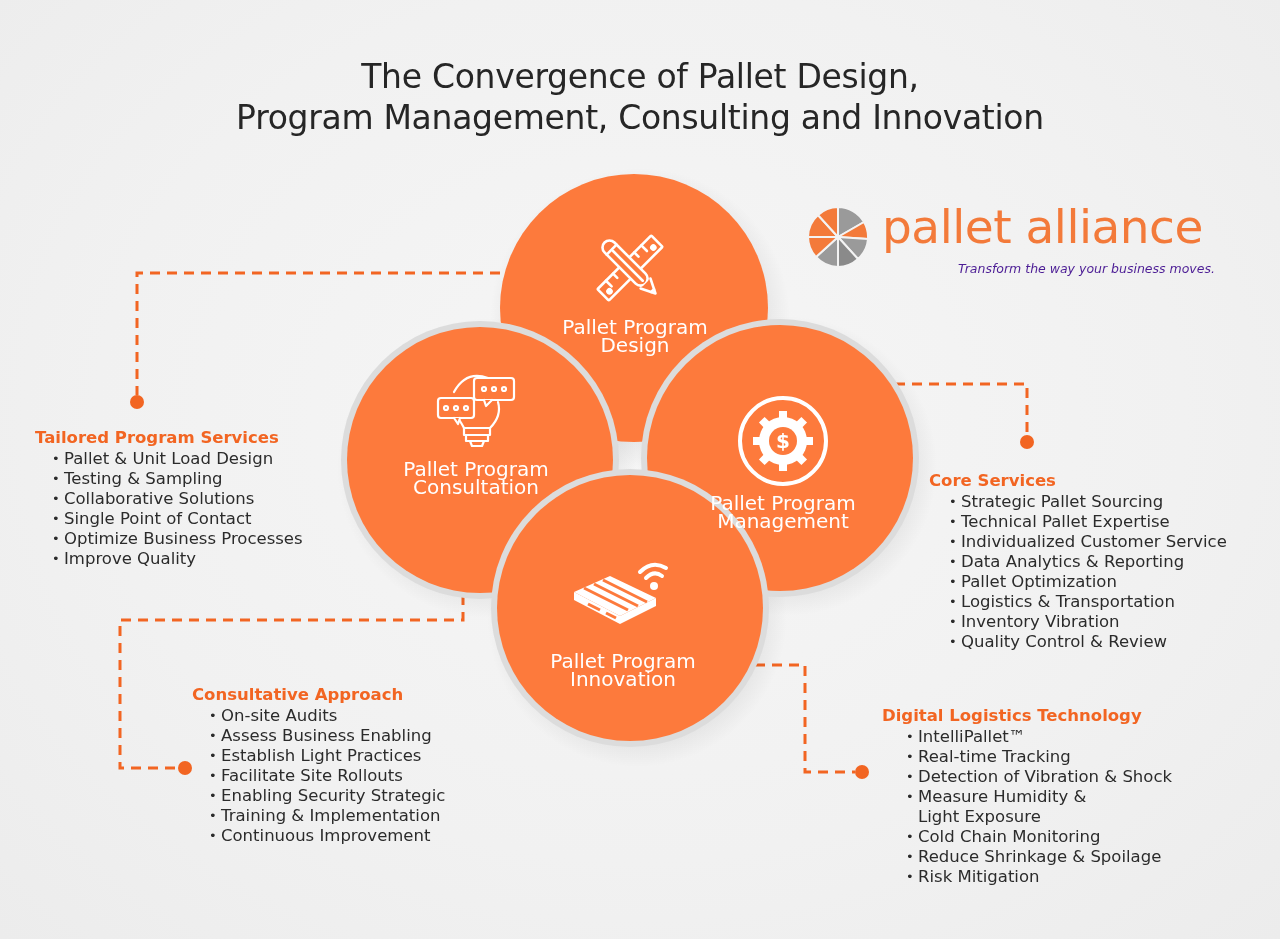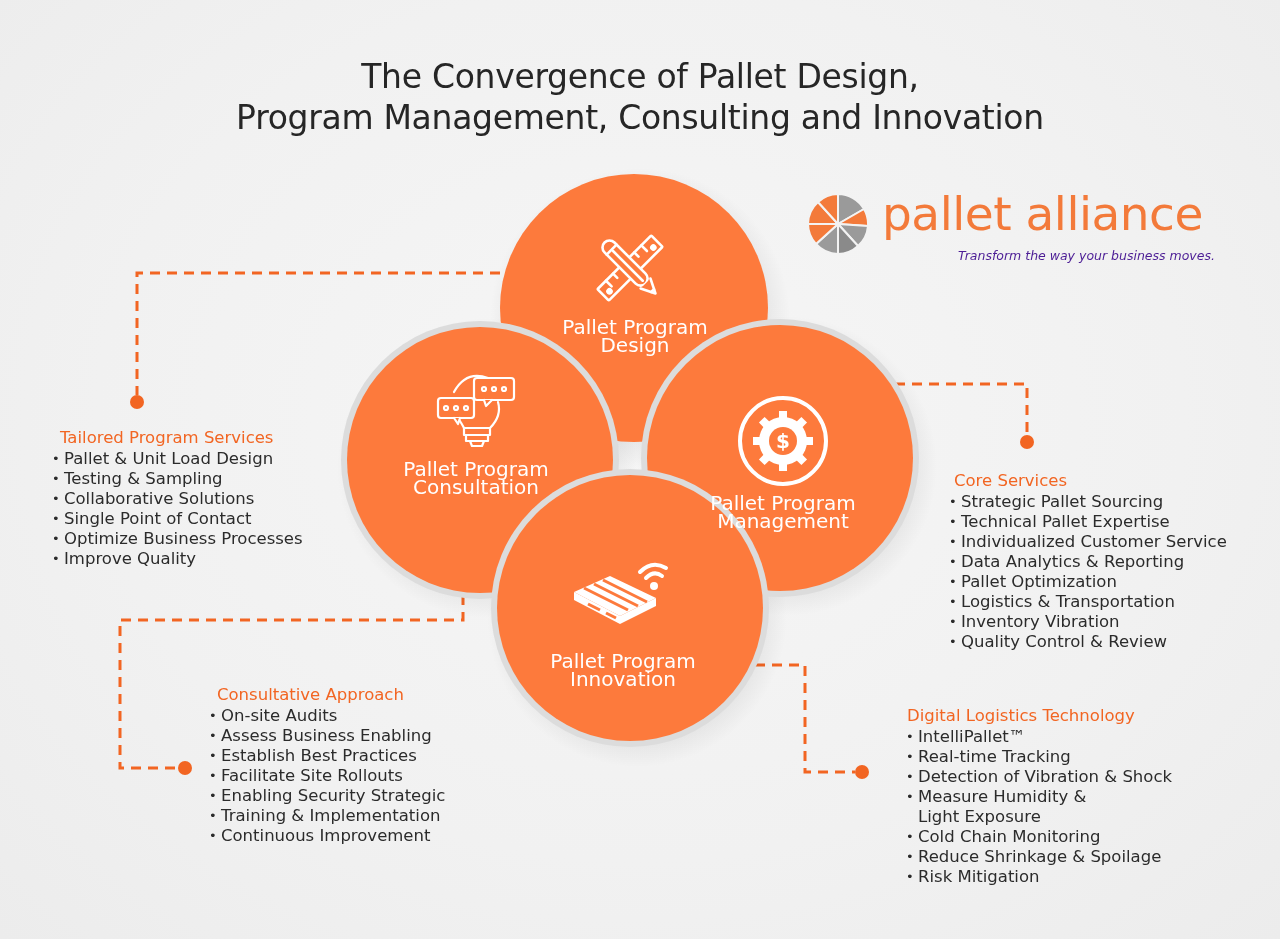--- a/index.html
+++ b/index.html
@@ -11,21 +11,21 @@
     color: #2a2a2a;
   }
   .title {
     position: absolute; left: 0; top: 56px; width: 1280px;
     text-align: center; font-weight: normal; font-size: 33px; line-height: 41px;
     color: #262626; letter-spacing: -0.3px;
   }
   .title span { display: block; }
 
   
-  .logo { position: absolute; left: 808px; top: 192px; width: 440px; height: 80px; }
+  .logo { position: absolute; left: 808px; top: 205px; width: 440px; height: 80px; }
   .logo-mark { position: absolute; left: 0; top: 2px; width: 60px; height: 60px; }
   .logo-text {
     position: absolute; left: 74px; top: -6px;
     font-family: "DejaVu Sans", sans-serif; font-weight: normal;
     font-size: 47px; color: #f37a3a; letter-spacing: -0.5px;
   }
   .logo-tagline {
     position: absolute; left: 150px; top: 56px;
     font-style: italic; font-size: 12.5px; color: #4c1d95;
     white-space: nowrap;
@@ -37,23 +37,22 @@
   .circle-label {
     position: absolute; text-align: center; color: #ffffff;
     font-size: 20px; line-height: 18px; width: 200px;
   }
   .circle-label span { display: block; }
   .circle-icon { position: absolute; }
 
   
   .block { position: absolute; }
   .block h3 {
-    color: #f26522; font-size: 16.5px; font-weight: normal; line-height: 22px;
+    color: #f26522; font-size: 16.5px; font-weight: bold; line-height: 22px;
     white-space: nowrap;
-    margin-left: 25px;
   }
   .block ul { list-style: none; }
   .block li {
     font-size: 16.5px; line-height: 20px; color: #2b2b2b; white-space: nowrap;
     position: relative; padding-left: 12px;
   }
   .block li::before {
     content: "•"; position: absolute; left: 0; top: 0; font-size: 13px;
   }
   .block li.cont::before { content: ""; }
@@ -241,21 +240,21 @@
     <li>Inventory Vibration</li>
     <li>Quality Control &amp; Review</li>
   </ul>
 </div>
 
 <div class="block" style="left:192px;top:684px">
   <h3>Consultative Approach</h3>
   <ul style="margin-left:17px">
     <li>On-site Audits</li>
     <li>Assess Business Enabling</li>
-    <li>Establish Best Practices</li>
+    <li>Establish Light Practices</li>
     <li>Facilitate Site Rollouts</li>
     <li>Enabling Security Strategic</li>
     <li>Training &amp; Implementation</li>
     <li>Continuous Improvement</li>
   </ul>
 </div>
 
 <div class="block" style="left:882px;top:705px">
   <h3>Digital Logistics Technology</h3>
   <ul style="margin-left:24px">

